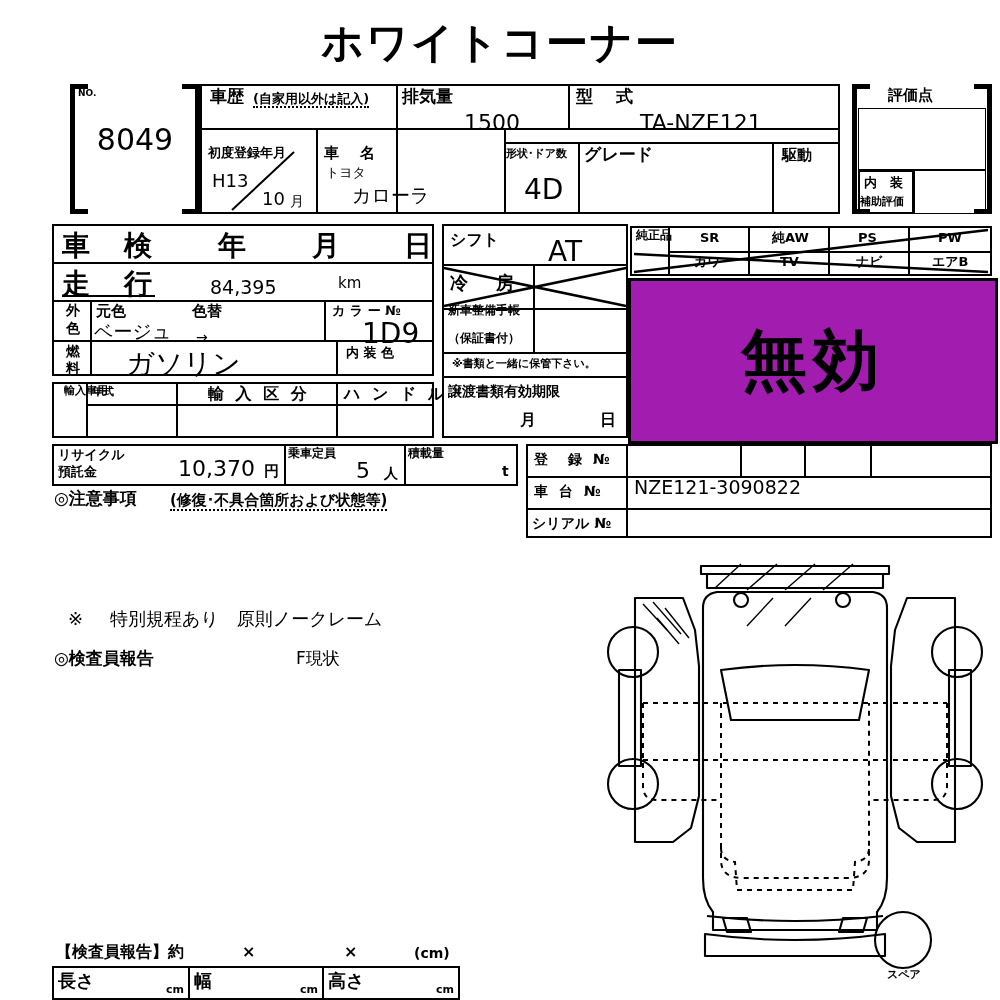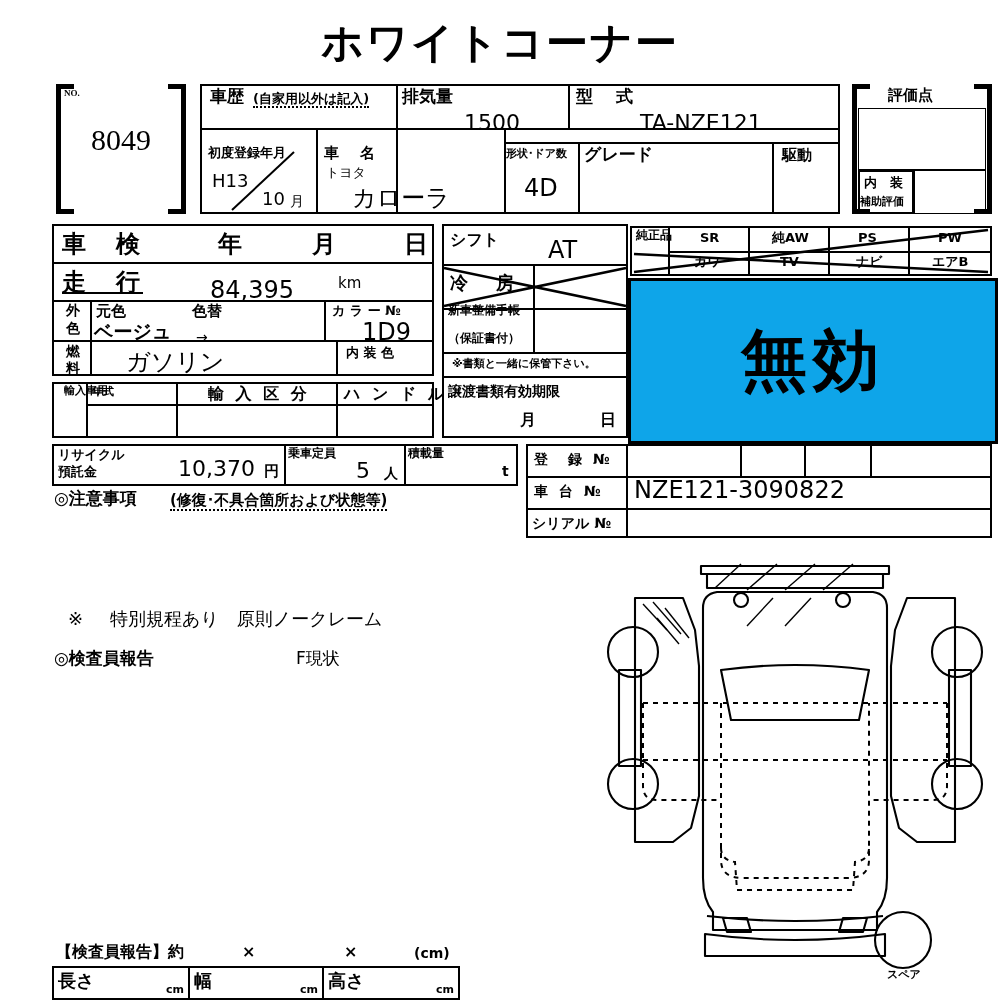--- a/index.html
+++ b/index.html
@@ -26,42 +26,42 @@
   .s9{font-size:9px;}
   .s11{font-size:11px;}
   .s12{font-size:12px;}
   .s13{font-size:13px;}
   .s14{font-size:14px;}
   .s15{font-size:15px;}
   .s16{font-size:16px;}
   .s17{font-size:17px;}
   .s18{font-size:18px;}
   .s19{font-size:19px;}
-  .s20{font-size:24px;}
+  .s20{font-size:28px;}
   .s22{font-size:22px;}
-  .s24{font-size:24px;}
+  .s24{font-size:19px;}
   .s26{font-size:26px;}
   .s30{font-size:30px;}
   .b{font-weight:bold;}
   .sq2{letter-spacing:3px;}
   .wavy{border-bottom:2px dotted #000;padding-bottom:1px;}
 
   #stamp{
-    position:absolute;border:3px solid #000;background:#0ea5e9;
+    position:absolute;border:3px solid #000;background:#a21caf;
     display:flex;align-items:center;justify-content:center;
     font-size:66px;font-weight:bold;letter-spacing:6px;z-index:40;
   }
   svg{display:block;}
 </style>
 </head>
 <body>
 
 <div id="title" class="lbl" style="position:absolute;left:0;width:1000px;">ホワイトコーナー</div>
 
-<div class="abs" style="left:56px;top:84px;width:130px;height:130px;font-family:Liberation Serif, serif;">
+<div class="abs" style="left:70px;top:84px;width:130px;height:130px;">
   <div class="vt" style="left:0;top:0;width:5px;height:130px;"></div>
   <div class="hz" style="left:0;top:0;width:18px;height:5px;"></div>
   <div class="hz" style="left:0;bottom:0;width:18px;height:5px;"></div>
   <div class="vt" style="right:0;top:0;width:5px;height:130px;"></div>
   <div class="hz" style="right:0;top:0;width:18px;height:5px;"></div>
   <div class="hz" style="right:0;bottom:0;width:18px;height:5px;"></div>
   <div class="lbl s9 b" style="left:8px;top:5px;">NO.</div>
   <div class="lbl s30" style="left:50%;top:56px;transform:translate(-50%,-50%);">8049</div>
 </div>
 
@@ -134,21 +134,21 @@
 <div class="lbl s20 b" style="left:404px;top:232px;">日</div>
 
 <div class="lbl s20 b sq2" style="left:62px;top:270px;text-decoration:underline;">走　行</div>
 <div class="lbl s24" style="left:210px;top:278px;">84,395</div>
 <div class="lbl s15" style="left:338px;top:276px;">km</div>
 
 <div class="lbl s14 b" style="left:66px;top:303px;">外</div>
 <div class="lbl s14 b" style="left:66px;top:321px;">色</div>
 <div class="lbl s15 b" style="left:96px;top:304px;">元色</div>
 <div class="lbl s15 b" style="left:192px;top:304px;">色替</div>
-<div class="lbl s19" style="left:94px;top:322px;font-weight:bold;">ベージュ</div>
+<div class="lbl s19" style="left:94px;top:322px;">ベージュ</div>
 <div class="lbl s14" style="left:196px;top:330px;">→</div>
 <div class="lbl s19" style="left:224px;top:322px;"></div>
 <div class="lbl s13 b" style="left:332px;top:304px;">カ ラ ー №</div>
 <div class="lbl s20" style="left:362px;top:320px;">1D9</div>
 
 <div class="lbl s14 b" style="left:66px;top:344px;">燃</div>
 <div class="lbl s14 b" style="left:66px;top:361px;">料</div>
 <div class="lbl s20" style="left:126px;top:350px;">ガソリン</div>
 <div class="lbl s13 b" style="left:346px;top:346px;">内  装  色</div>
 <div class="lbl s18" style="left:360px;top:362px;"></div>

